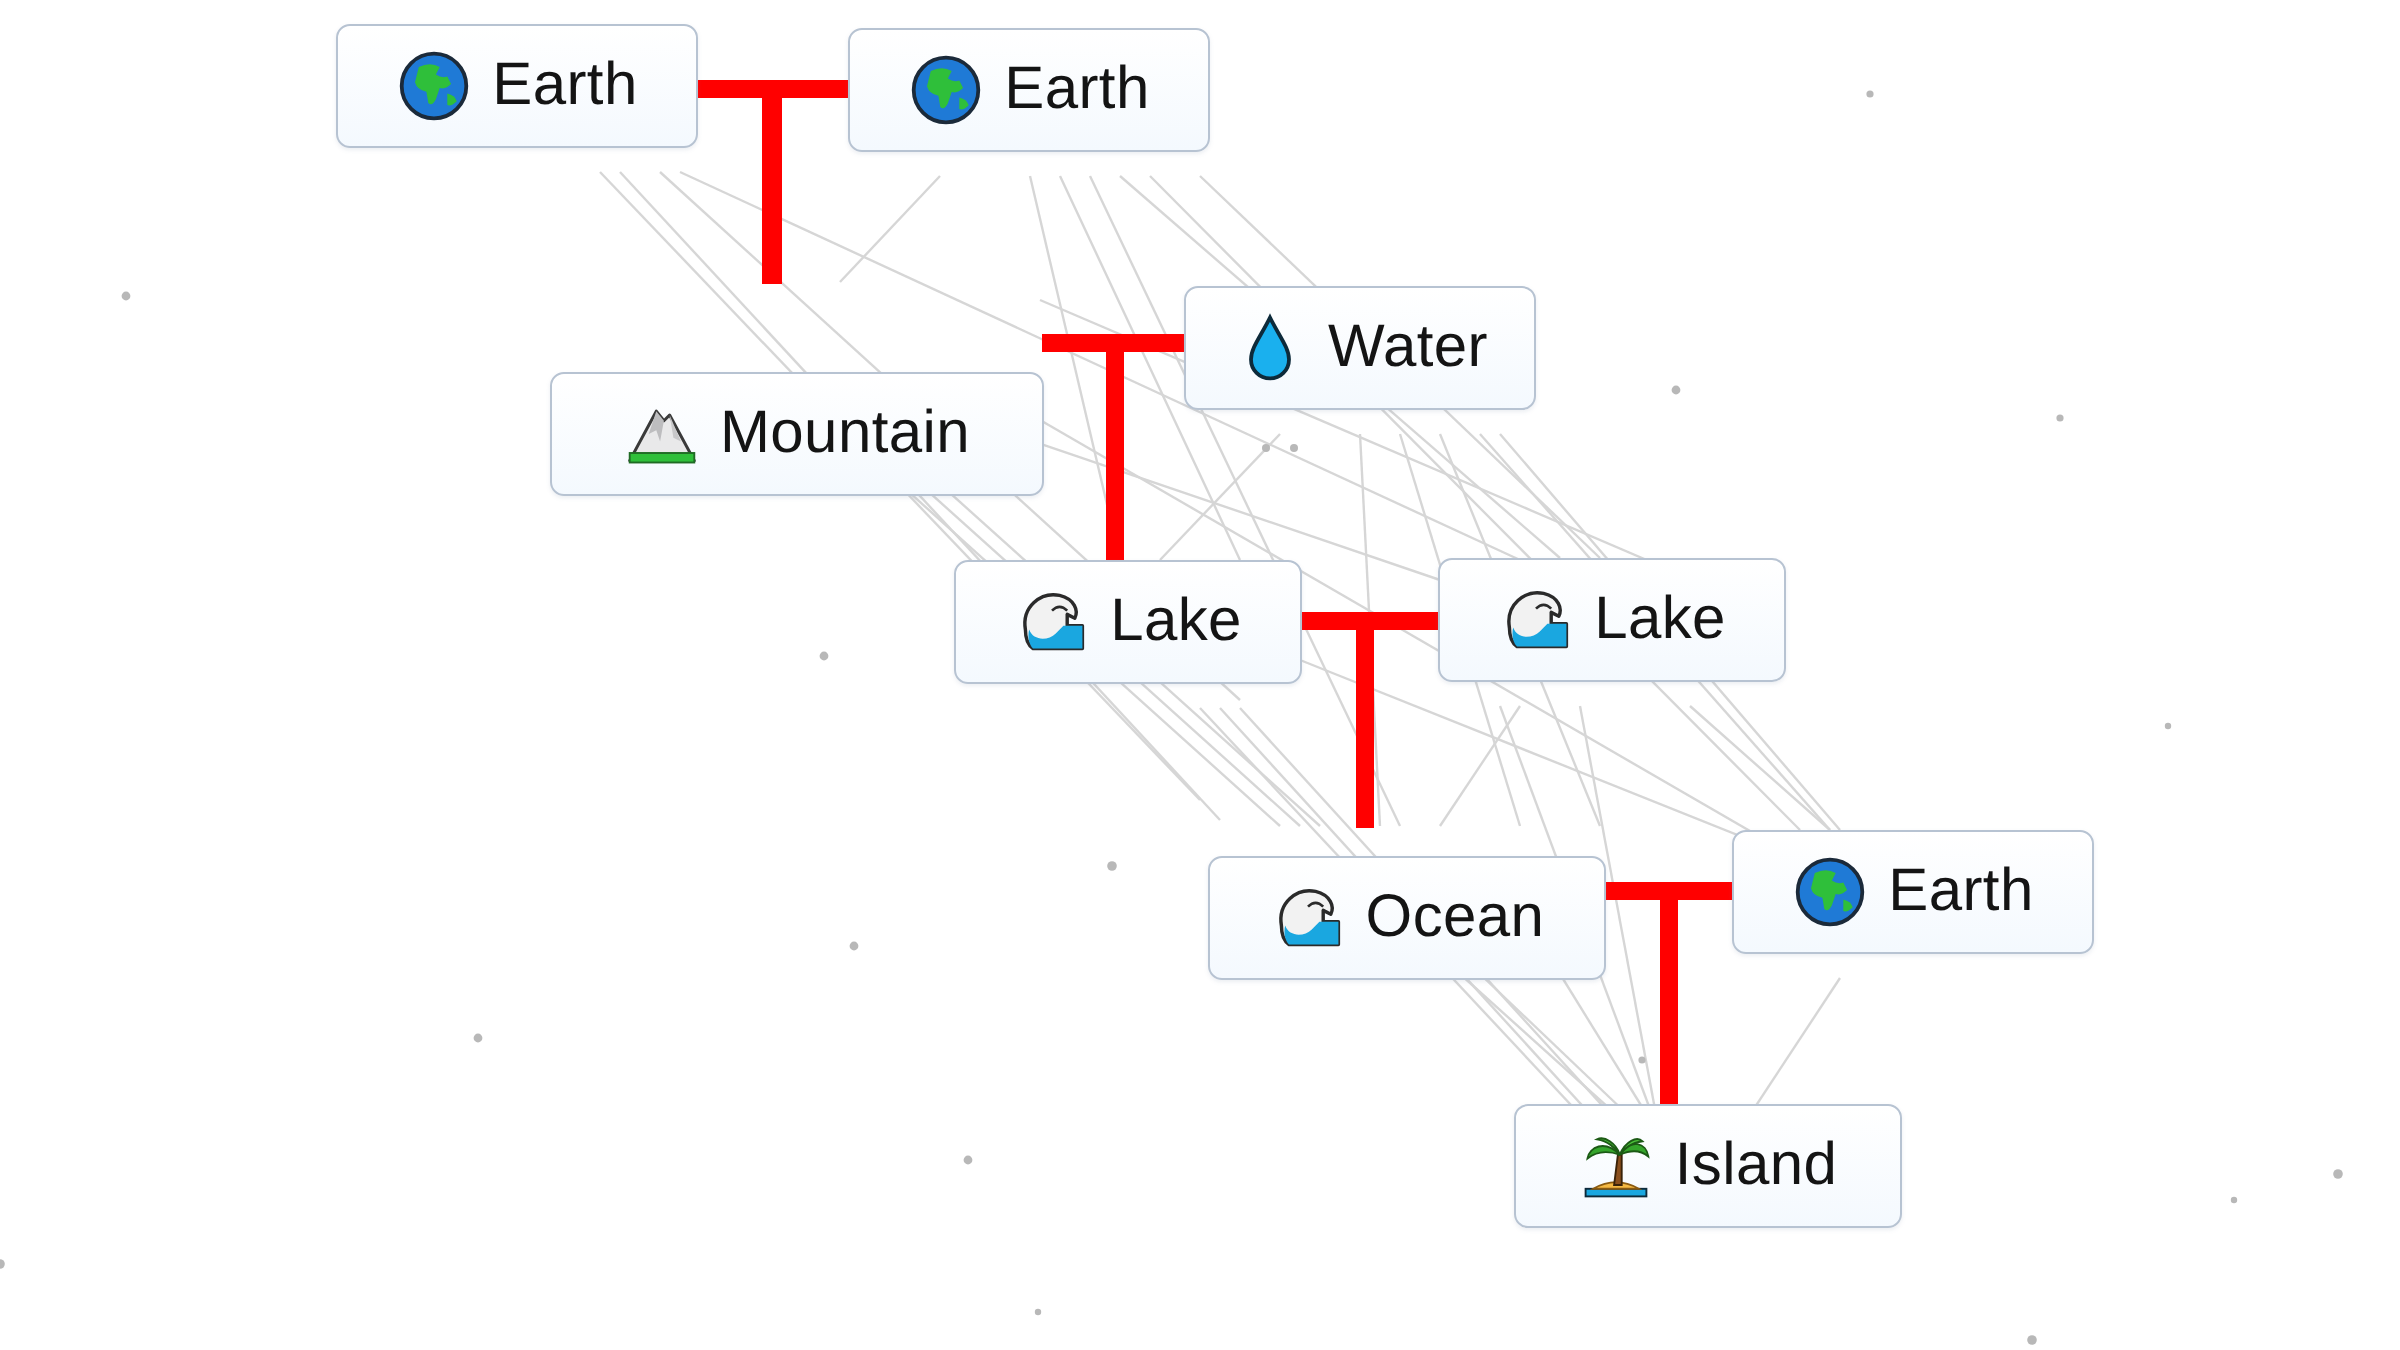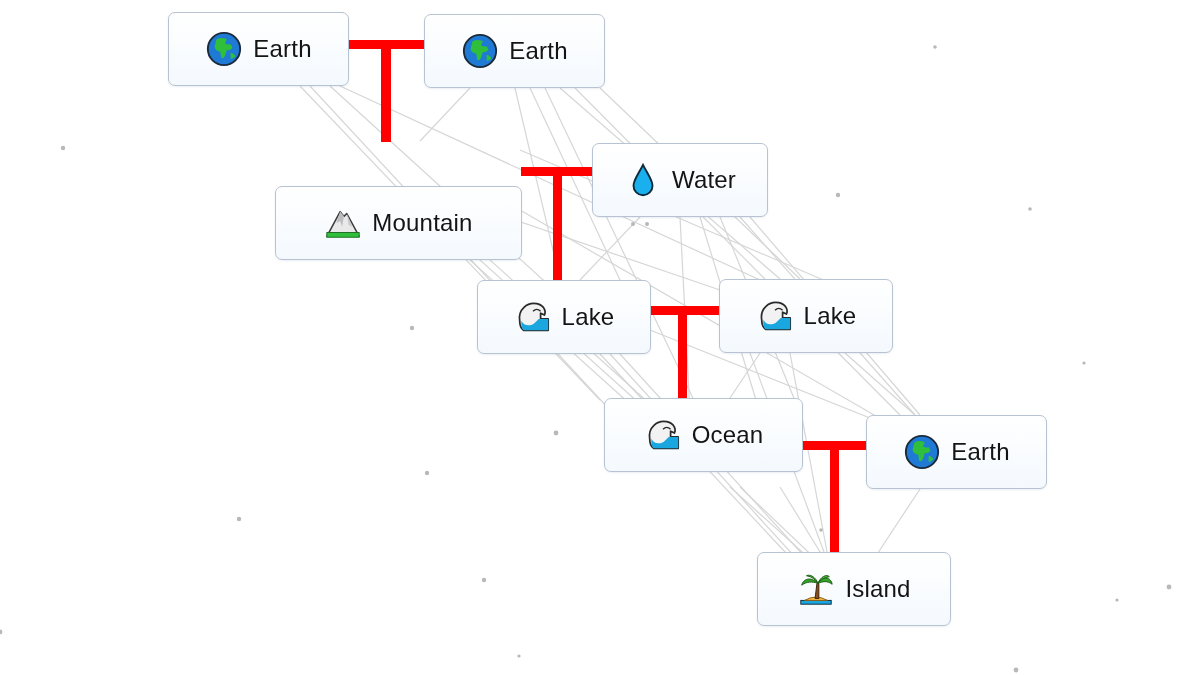--- a/index.html
+++ b/index.html
@@ -17,30 +17,30 @@
       height: 675px;
     }
     svg.layer {
       position: absolute;
       left: 0; top: 0;
       width: 1200px; height: 675px;
     }
     .node {
       position: absolute;
       box-sizing: border-box;
-      height: 74px;
+      height: 62px;
       border: 1.5px solid #b7c3d2;
       border-radius: 7px;
       background: linear-gradient(180deg, #ffffff 0%, #f4f9fe 100%);
       display: flex;
       align-items: center;
       justify-content: center;
       gap: 10px;
       color: #141414;
-      font-size: 24px;
+      font-size: 30px;
       font-weight: 500;
       cursor: pointer;
       box-shadow: 0 1px 2px rgba(120,140,165,0.15);
     }
     .node .icon {
       width: 38px; height: 38px;
       display: inline-block;
       flex: 0 0 38px;
     }
     .node .icon svg { width: 38px; height: 38px; display: block; }
@@ -190,21 +190,21 @@
     <span class="icon">
       <svg viewBox="0 0 40 40">
           <path d="M6 24 C4 12 14 4 24 6 C32 8 34 14 32 18 L28 16 L28 22 L36 22 L36 34 L10 34 C7 32 6 28 6 24 Z" fill="#f2f2f2" stroke="#2a2a2a" stroke-width="1.8" stroke-linejoin="round"></path>
           <path d="M8 24 C10 30 18 30 22 26 L26 22 L36 22 L36 34 L10 34 C8 32 7 28 8 24 Z" fill="#1aa7e0"></path>
           <path d="M20 14 q4-4 8 0" stroke="#2a2a2a" stroke-width="1.4" fill="none"></path>
         </svg>
     </span>
     <span class="label">Lake</span>
   </div>
 
-  <div class="node" style="left:604px; top:398px; width:199px;">
+  <div class="node" style="left:604px; top:428px; width:199px;">
     <span class="icon">
       <svg viewBox="0 0 40 40">
           <path d="M6 24 C4 12 14 4 24 6 C32 8 34 14 32 18 L28 16 L28 22 L36 22 L36 34 L10 34 C7 32 6 28 6 24 Z" fill="#f2f2f2" stroke="#2a2a2a" stroke-width="1.8" stroke-linejoin="round"></path>
           <path d="M8 24 C10 30 18 30 22 26 L26 22 L36 22 L36 34 L10 34 C8 32 7 28 8 24 Z" fill="#1aa7e0"></path>
           <path d="M20 14 q4-4 8 0" stroke="#2a2a2a" stroke-width="1.4" fill="none"></path>
         </svg>
     </span>
     <span class="label">Ocean</span>
   </div>
 

